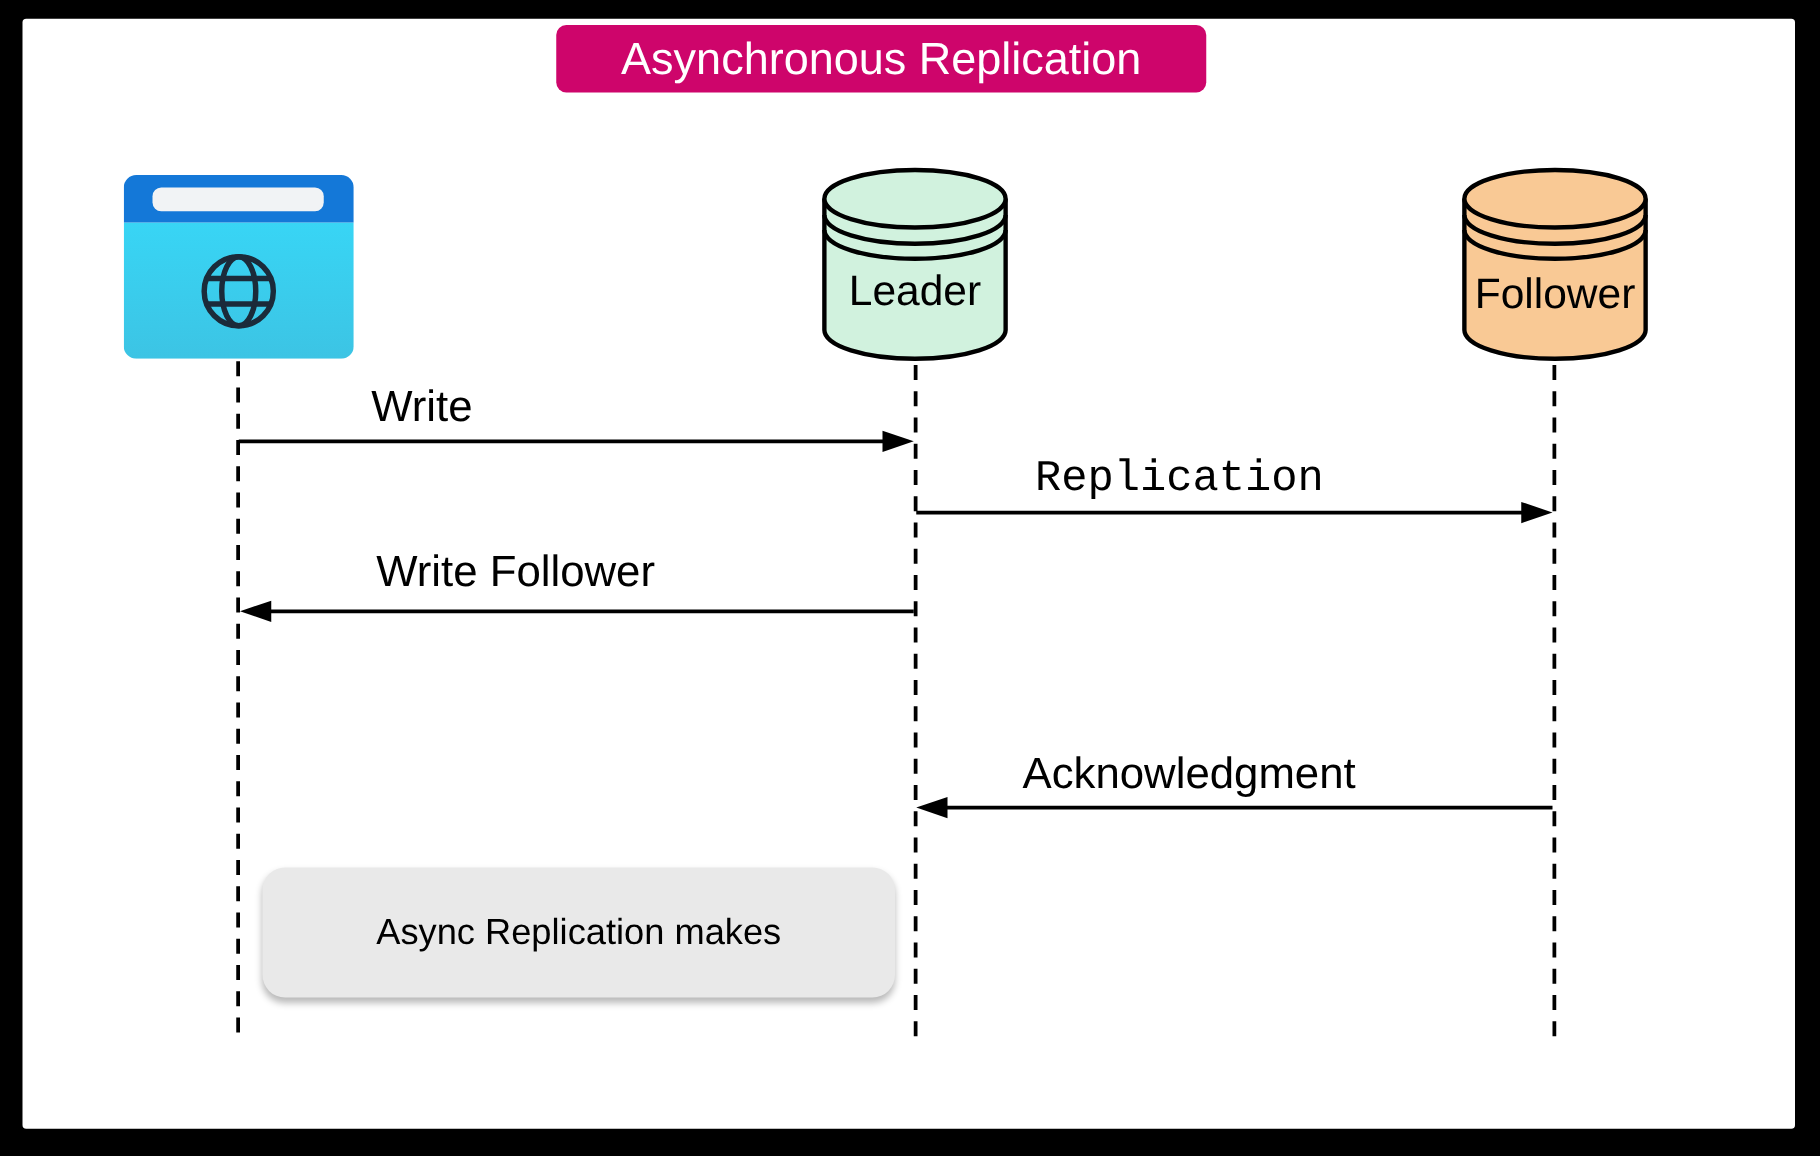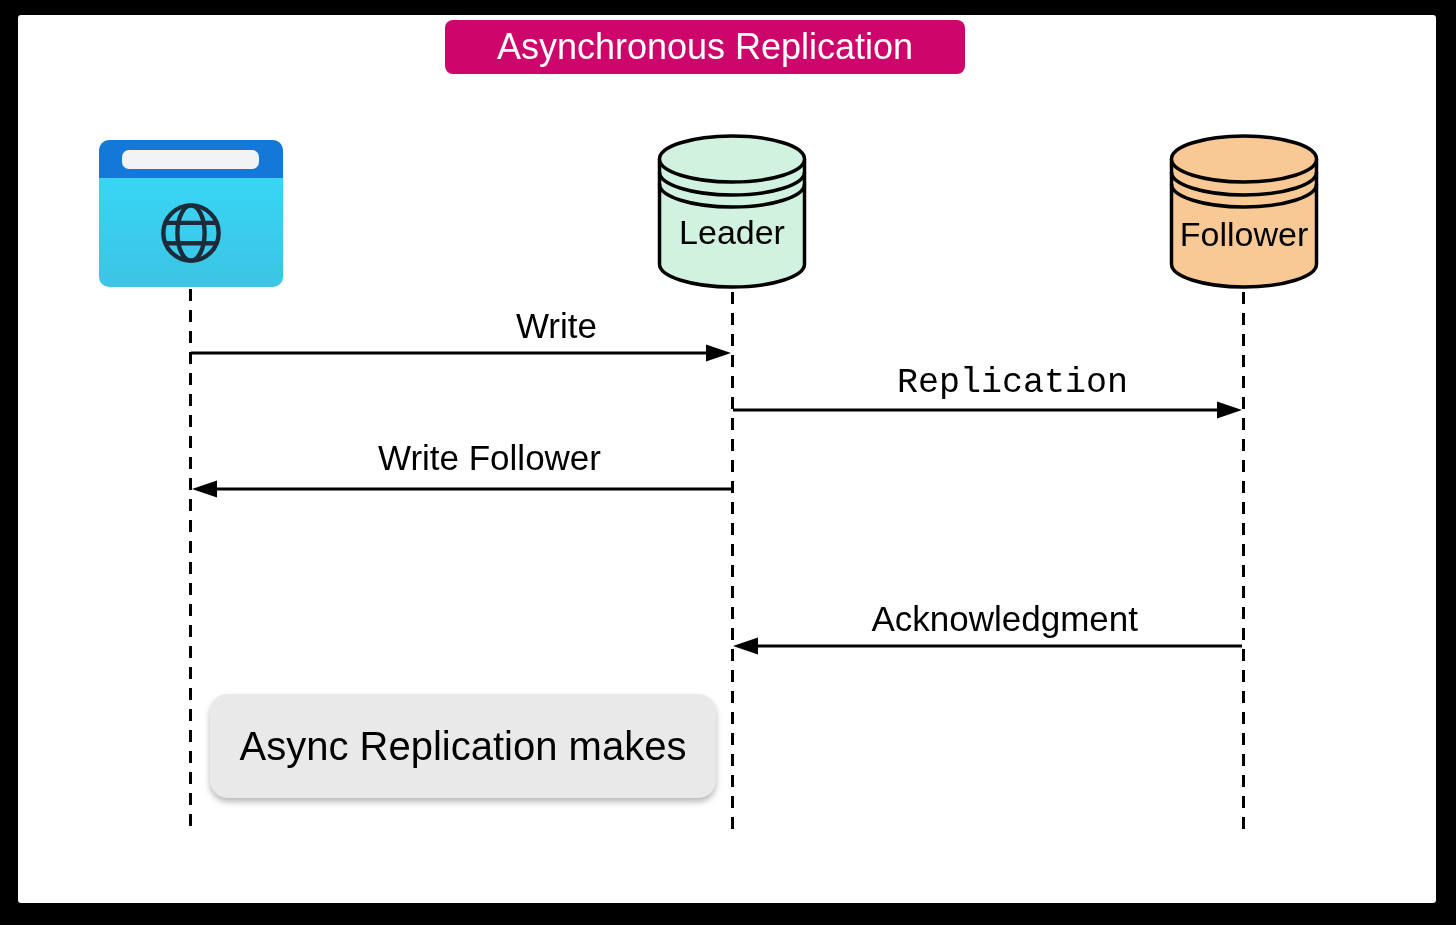--- a/index.html
+++ b/index.html
@@ -32,28 +32,28 @@
   .address-bar{
     position:absolute;left:23px;top:10px;width:137px;height:19px;
     background:#F1F3F5;border-radius:7px;
   }
   .browser-body{
     flex:1;background:linear-gradient(#38D5F5,#3CC4E4);
     display:flex;align-items:center;justify-content:center;
   }
   
   .msg-label{
-    font-size:35px;color:#000;text-align:right;line-height:36px;white-space:nowrap;
+    font-size:35px;color:#000;text-align:left;line-height:36px;white-space:nowrap;
   }
   .note-box{
     left:210px;top:694px;width:506px;height:104px;
     background:#E9E9E9;border-radius:18px;
     box-shadow:0 4px 6px rgba(0,0,0,0.28);
     display:flex;flex-direction:column;align-items:center;justify-content:center;
-    font-size:40px;line-height:39px;color:#000;text-align:center;
+    font-size:29px;line-height:39px;color:#000;text-align:center;
   }
   svg text{font-family:"Liberation Sans", sans-serif;}
 </style>
 </head>
 <body>
 
 <div class="canvas"></div>
 
 <div class="abs title-banner">
   <span>Asynchronous Replication</span>

